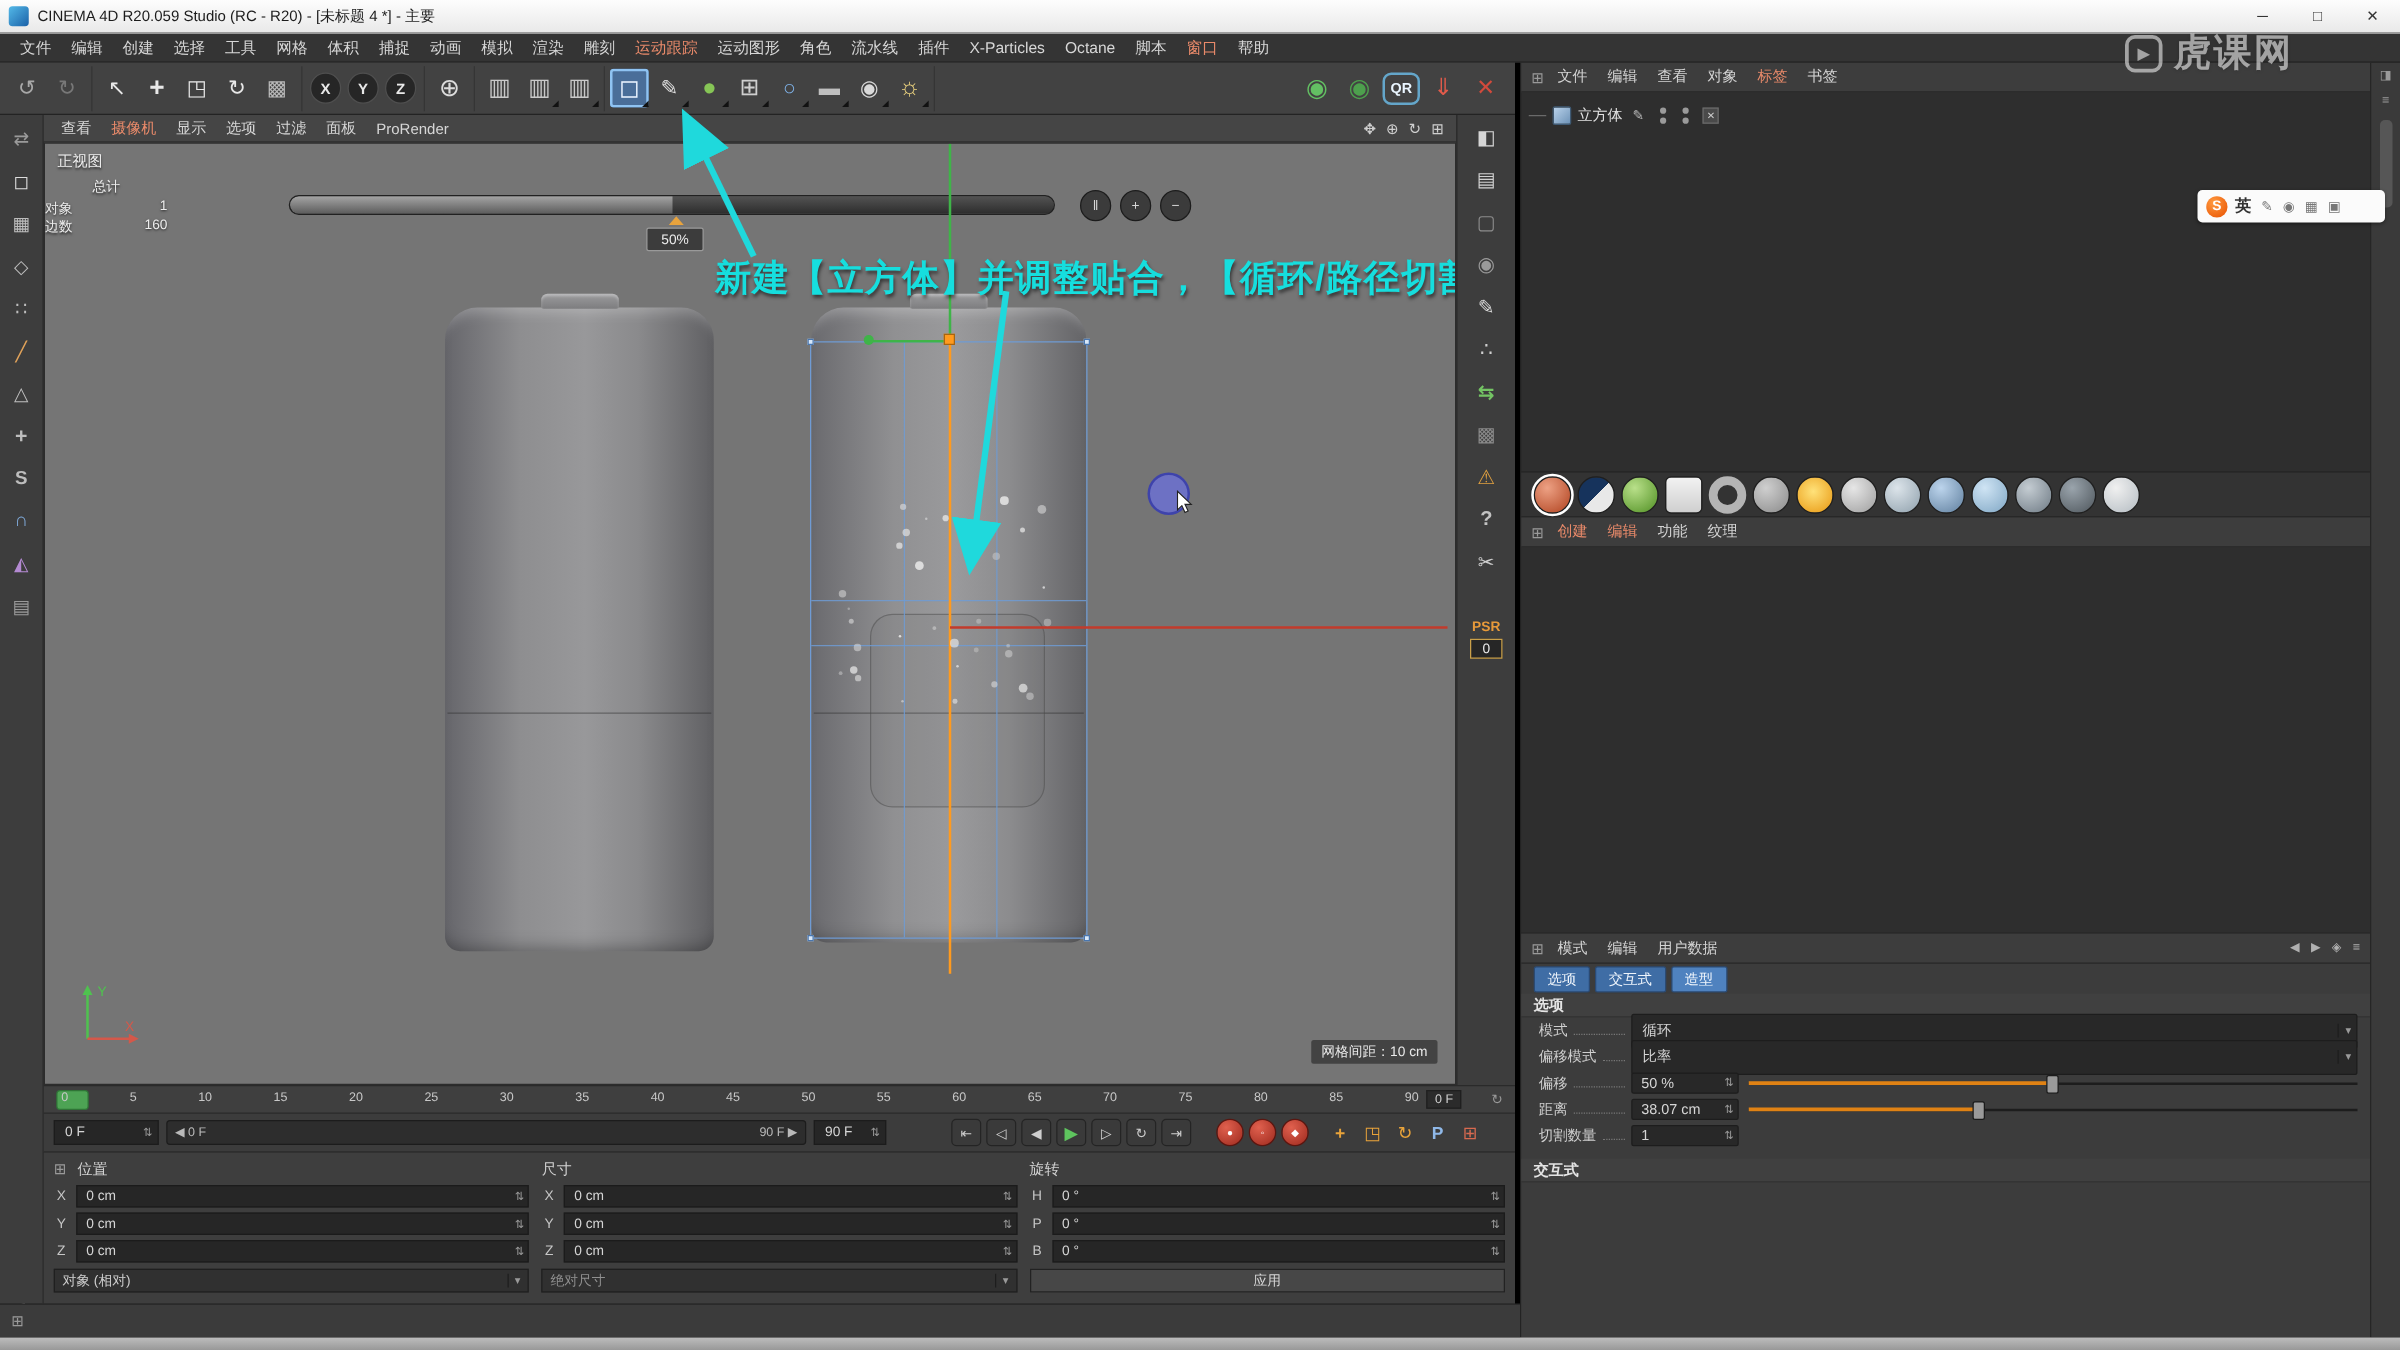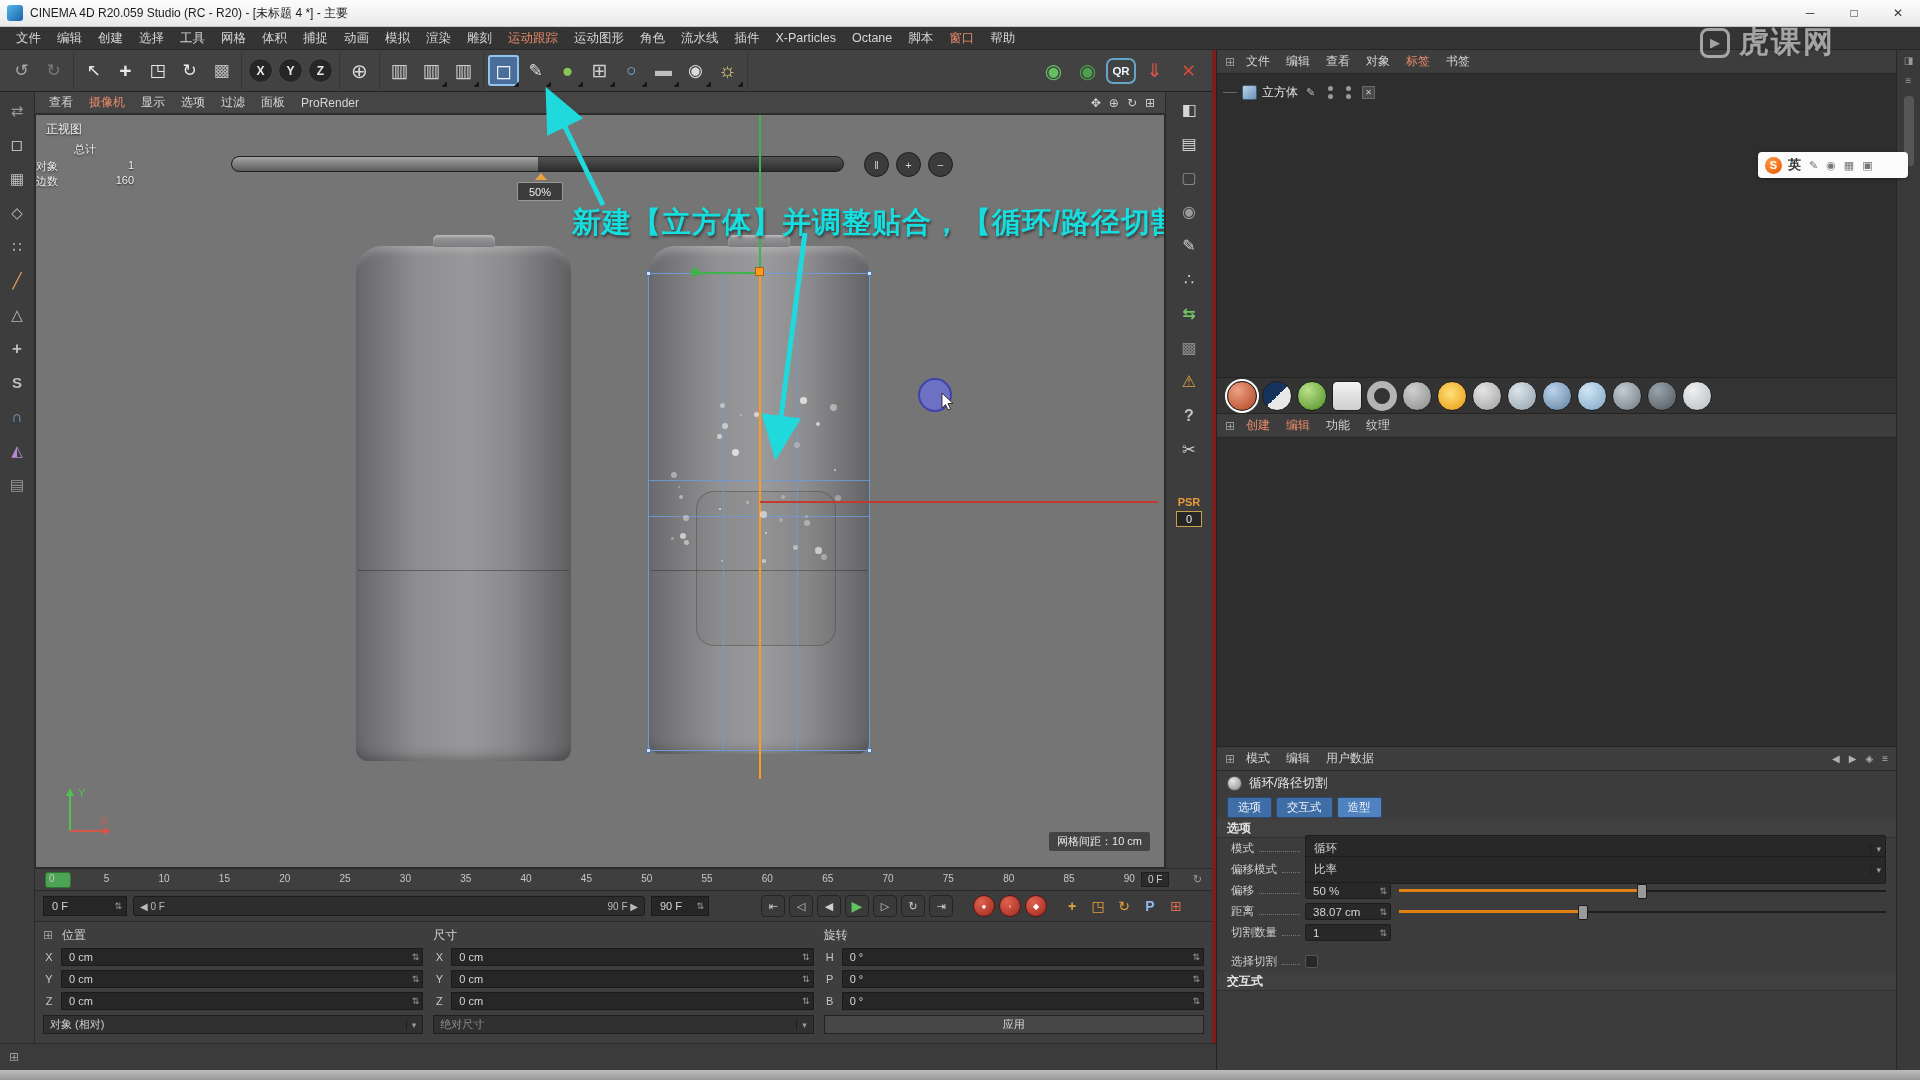--- a/index.html
+++ b/index.html
@@ -1,17 +1,17 @@
 <!DOCTYPE html>
 <html><head>
 <meta charset="utf-8">
 <style>
 *{margin:0;padding:0;box-sizing:border-box}
 body{font-family:"Liberation Sans","DejaVu Sans",sans-serif;background:#1b1b1b}
-#app{position:relative;width:1920px;height:1080px;background:#7f1d1d;overflow:hidden;font-size:12px;color:#cfcfcf}
+#app{position:relative;width:1920px;height:1080px;background:#000000;overflow:hidden;font-size:12px;color:#cfcfcf}
 
 #titlebar{position:absolute;left:0;top:0;width:1920px;height:27px;background:linear-gradient(#fdfdfd,#e9e9e9);border-bottom:1px solid #c6c6c6;display:flex;align-items:center;color:#1c1c1c;z-index:20}
 #appicon{width:16px;height:16px;margin-left:7px;border-radius:3px;background:linear-gradient(135deg,#54b9e8,#1a61a8)}
 #titletext{font-size:12px;margin-left:7px}
 .winbtns{margin-left:auto;display:flex;height:100%}
 .winbtn{width:44px;display:flex;align-items:center;justify-content:center;font-size:12px;color:#333}
 
 #menubar{position:absolute;left:0;top:27px;width:1920px;height:23px;background:#343434;border-bottom:1px solid #262626;display:flex;align-items:center;padding:0 8px;z-index:10}
 .mitem{padding:0 8px;font-size:12.5px;color:#d6d6d6;white-space:nowrap}
 
@@ -788,24 +788,20 @@
             <span class="pmi">编辑</span>
             <span class="pmi">用户数据</span>
           </div>
         <div class="amenu-icons">
             <span><span>◀</span></span>
             <span><span>▶</span></span>
             <span><span>◈</span></span>
             <span><span>≡</span></span>
           </div>
       </div>
-      <div class="attr-title">
-        <span class="tool-ic"></span>
-        <span>循环/路径切割</span>
-      </div>
       <div class="atabs">
 
       <span class="atab">选项</span>
           <span class="atab">交互式</span>
           <span class="atab" style="background:#4f82bf">造型</span>
         </div>
       <div class="agroup">选项</div>
       <div class="arow">
         <span class="albl">
             <span>模式</span>
@@ -853,26 +849,20 @@
       <div class="arow">
         <span class="albl">
             <span>切割数量</span>
           </span>
         <div class="aval">
             <span>1</span>
             <span class="spin">⇅</span>
           </div>
       </div>
       <div class="aspace"></div>
-      <div class="arow">
-        <span class="albl">
-            <span>选择切割</span>
-          </span>
-        <span class="achk"></span>
-      </div>
       <div class="agroup">交互式</div>
     </div>
   </div>
 
   <div id="rightedge">
     <div class="edge-ic">◨</div>
     <div class="edge-ic">≡</div>
     <div class="edge-thumb"></div>
   </div>
 

